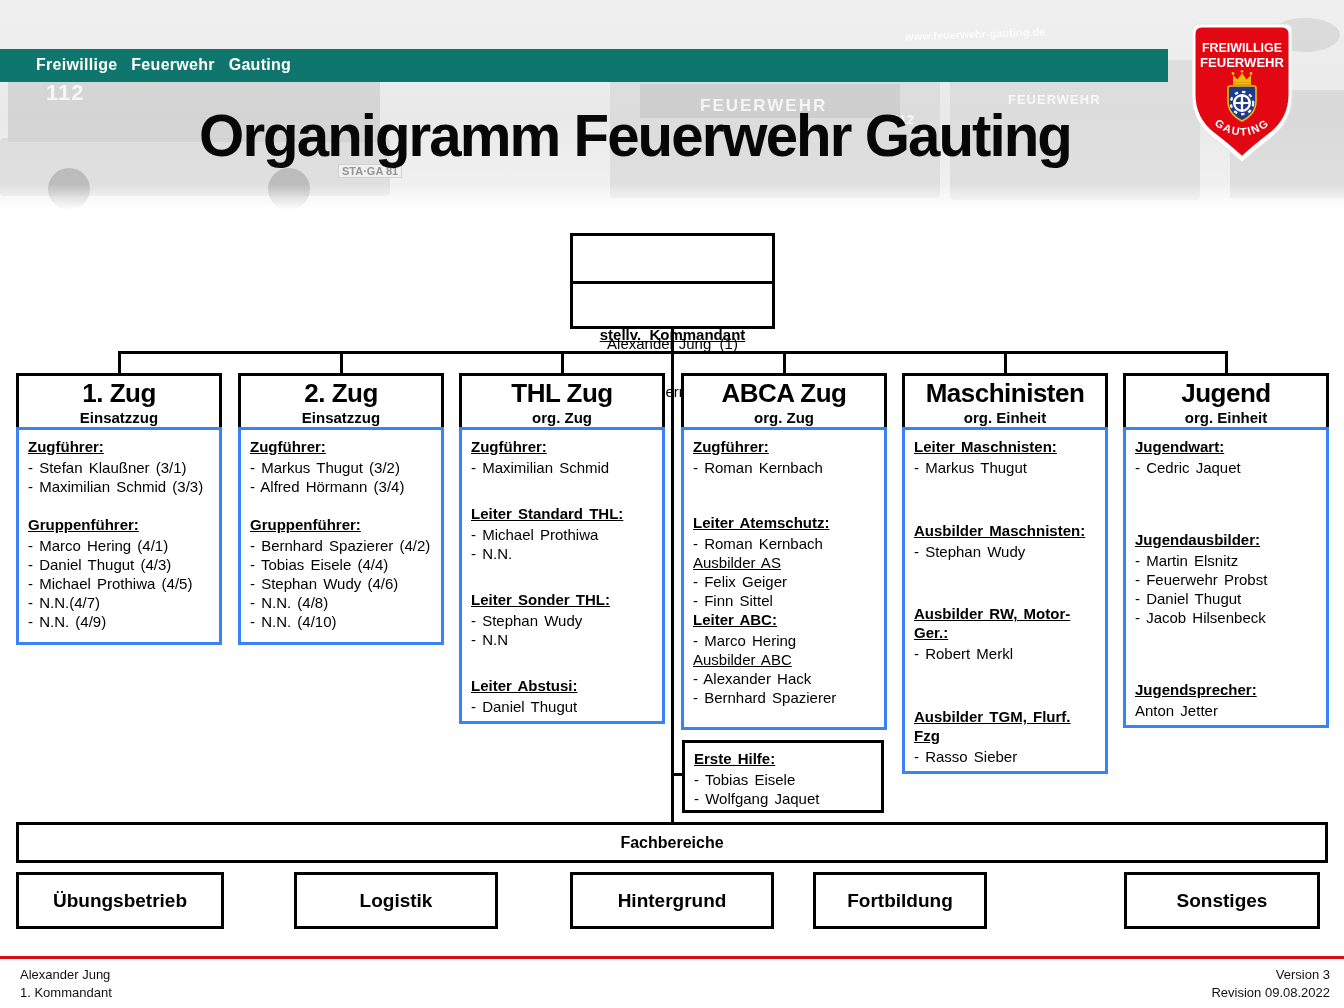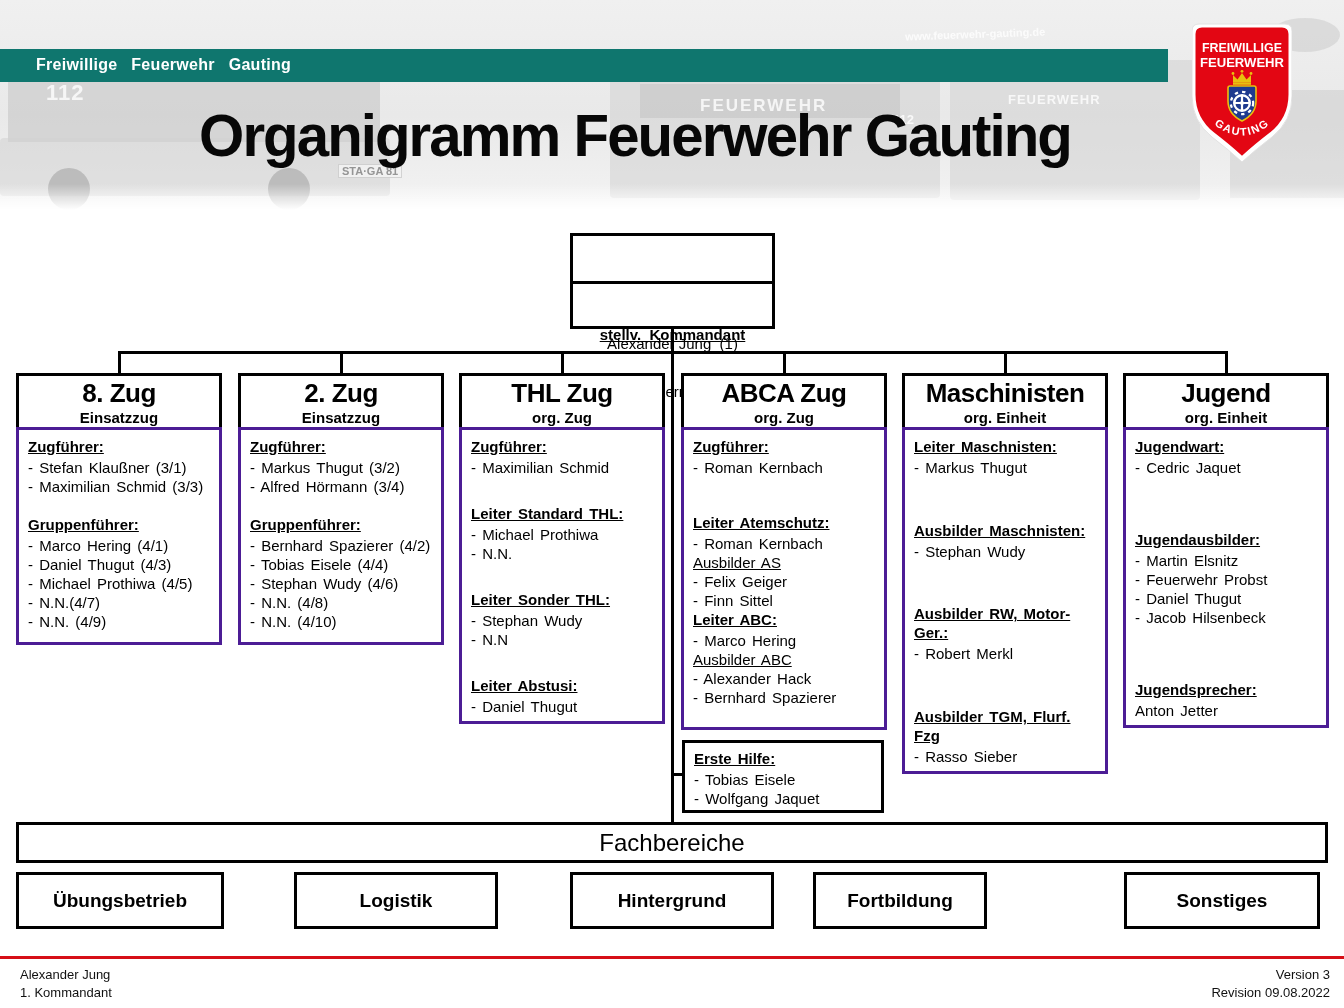--- a/index.html
+++ b/index.html
@@ -28,35 +28,35 @@
   
   .obox { position:absolute; border:3px solid #000; background:#fff; }
   .kbox { text-align:center; padding-top:4px; white-space:pre-wrap; }
   .krole { font-size:15px; font-weight:bold; text-decoration:underline; line-height:21px; }
   .kname { font-size:15px; line-height:21px; }
   .line { position:absolute; background:#000; }
   .col { position:absolute; top:373px; width:206px; }
   .colhead { border:3px solid #000; background:#fff; height:57px; text-align:center; padding-top:3px; }
   .coltitle { font-size:26px; font-weight:bold; line-height:29px; letter-spacing:-.5px; }
   .colsub { font-size:15px; font-weight:bold; line-height:19px; }
-  .colbody { border:3px solid #4c1d95; background:#fff; margin-top:-3px; padding:7px 9px 5px 9px;
+  .colbody { border:3px solid #3b82f6; background:#fff; margin-top:-3px; padding:7px 9px 5px 9px;
     display:flex; flex-direction:column; font-size:15px; word-spacing:2px; }
   .sec { margin-bottom:19px; }
   .spread { justify-content:space-between; }
   .spread .sec { margin-bottom:0; }
   .gap-first .sec { margin-bottom:0; }
   .gap-first .sec:first-child { margin-bottom:36px; }
   .sech { font-weight:bold; text-decoration:underline; line-height:19px; margin-bottom:2px; }
   .item { line-height:19px; }
   .item.u { text-decoration:underline; }
   
   #erste-hilfe { left:682px; top:740px; width:202px; height:73px; padding:6px 9px; font-size:15px; word-spacing:2px; }
   
   #fb-bar { left:16px; top:822px; width:1312px; height:41px; text-align:center; }
-  #fb-bar .fbt { font-size:24px; font-weight:normal; line-height:35px; }
+  #fb-bar .fbt { font-size:16px; font-weight:bold; line-height:35px; }
   .dept { top:872px; height:57px; text-align:center; }
   .dept .dt { font-size:19px; font-weight:bold; line-height:51px; }
   
   #footer-line { position:absolute; left:0; top:956px; width:1344px; height:3px; background:#d60f17; }
   .foot { position:absolute; top:966px; font-size:13px; line-height:18px; color:#111; }
   #foot-left { left:20px; }
   #foot-right { right:14px; text-align:right; }
 </style>
 </head>
 <body>
@@ -132,21 +132,21 @@
   <div class="line" style="left:340px;  top:353px; width:3px; height:20px;"></div>
   <div class="line" style="left:561px;  top:353px; width:3px; height:20px;"></div>
   <div class="line" style="left:783px;  top:353px; width:3px; height:20px;"></div>
   <div class="line" style="left:1004px; top:353px; width:3px; height:20px;"></div>
   <div class="line" style="left:1225px; top:353px; width:3px; height:20px;"></div>
   <div class="line" style="left:671px; top:353px; width:3px; height:469px;"></div>
   <div class="line" style="left:671px; top:773px; width:11px; height:3px;"></div>
 
   <div class="col" style="left:16px;">
     <div class="colhead">
-      <div class="coltitle">8. Zug</div>
+      <div class="coltitle">1. Zug</div>
       <div class="colsub">Einsatzzug</div>
     </div>
     <div class="colbody" style="height:218px;">
         <div class="sec">
           <div class="sech">Zugführer:</div>
           <div class="item">- Stefan Klaußner (3/1)</div>
           <div class="item">- Maximilian Schmid (3/3)</div>
         </div>
         <div class="sec">
           <div class="sech">Gruppenführer:</div>

